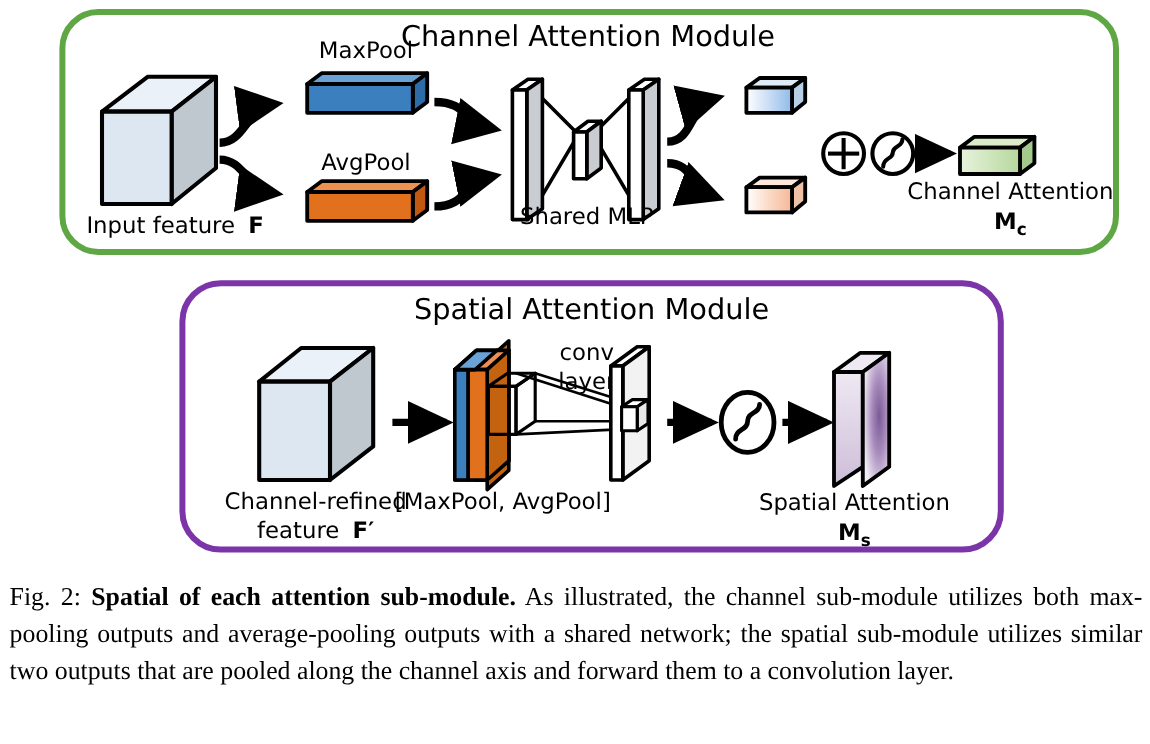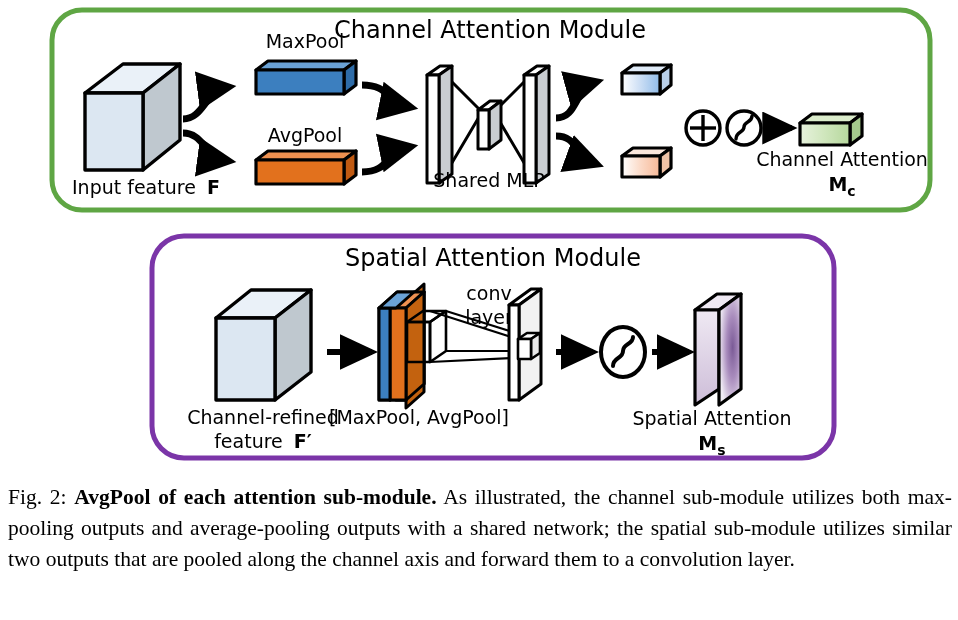--- a/index.html
+++ b/index.html
@@ -260,17 +260,17 @@
       </g>
       <text class="svgtext" x="712" y="425" font-size="19" text-anchor="middle">Spatial Attention</text>
       <text class="svgtext" x="712" y="450" font-size="19" text-anchor="middle" font-weight="bold">
         <tspan>M</tspan><tspan dy="5" font-size="14">s</tspan>
       </text>
     </g>
   </svg>
 
   <div class="caption-block">
     <span>Fig. 2:</span>
-    <span class="cap-bold">AvgPool of each attention sub-module.</span>
+    <span class="cap-bold">Spatial of each attention sub-module.</span>
     <span>As illustrated, the channel sub-module utilizes both max-pooling outputs and average-pooling outputs with a shared network; the spatial sub-module utilizes similar two outputs that are pooled along the channel axis and forward them to a convolution layer.</span>
   </div>
 
 </div>
 
 </body></html>

